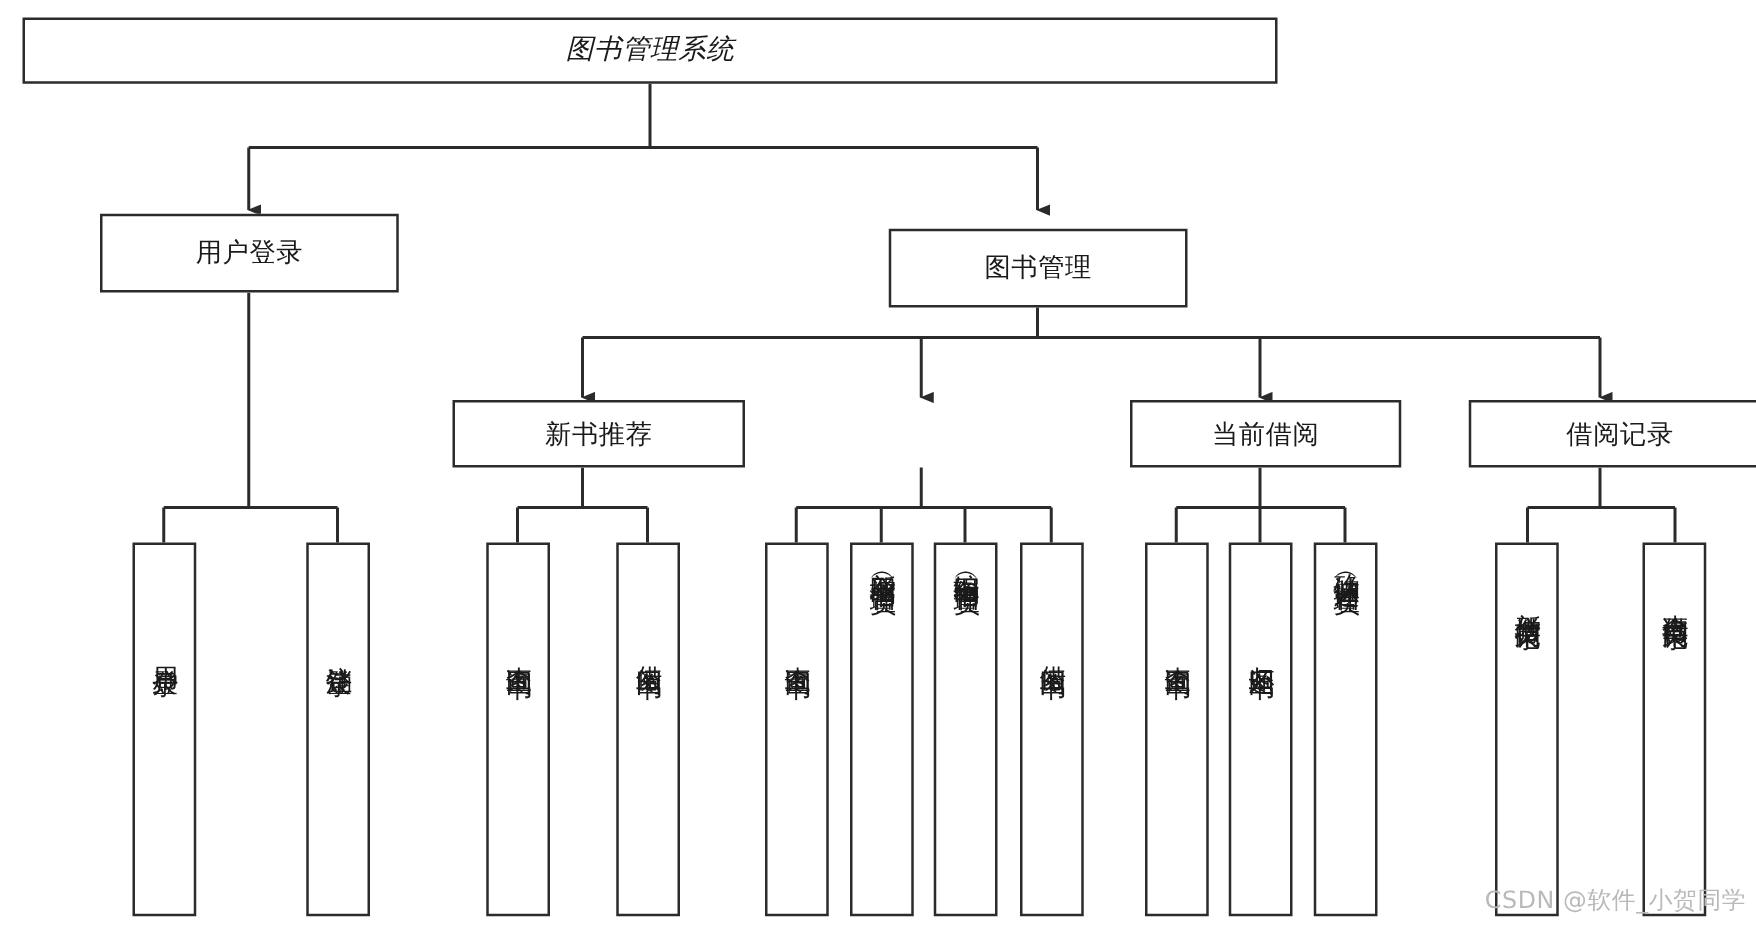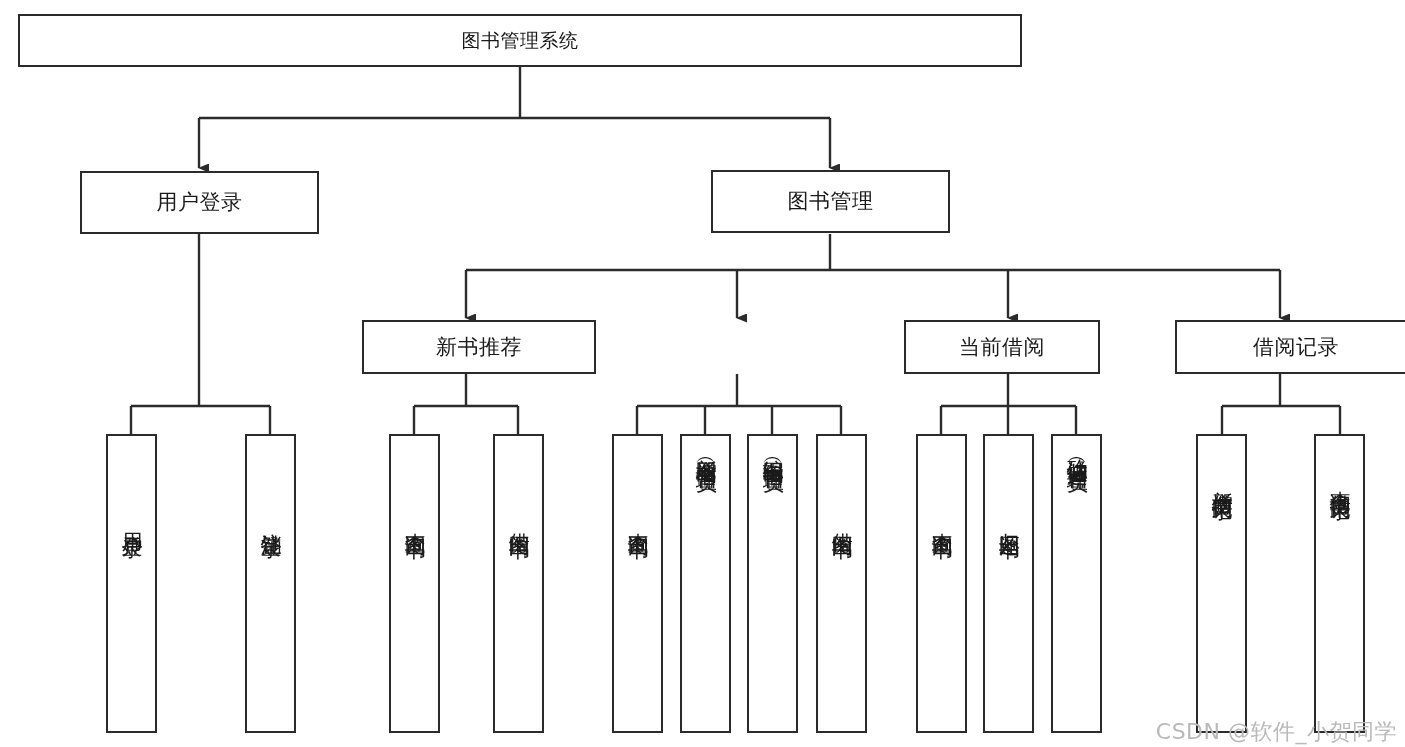--- a/index.html
+++ b/index.html
@@ -40,21 +40,21 @@
     display: block;
     text-align: center;
     line-height: 1.28;
     letter-spacing: 0.5px;
   }
   
   .node.horiz .label {
     writing-mode: horizontal-tb;
     font-size: 21px;
   }
-  .node.root .label { font-size: 19px; }
+  .node.root .label { font-size: 22px; font-style: italic; }
   .node.lvl2 .label { font-size: 21px; }
   .node.lvl3 .label { font-size: 21px; }
   
   .node.vert {
     align-items: flex-start;
     justify-content: center;
     padding-top: 6px;
   }
   .node.vert .label {
     writing-mode: vertical-rl;
@@ -64,22 +64,22 @@
     letter-spacing: 2px;
     white-space: nowrap;
   }
   .node.vert.tall .label {
     font-size: 21px;
   }
   
   #watermark {
     position: absolute;
     right: 8px;
-    bottom: 0;
-    font-size: 22px;
+    bottom: 14px;
+    font-size: 19px;
     color: #b9b9b9;
     letter-spacing: 0.5px;
     white-space: nowrap;
     user-select: none;
   }
 </style>
 </head>
 <body>
 
 <div id="diagram-root">
@@ -134,28 +134,28 @@
     </g>
   </svg>
 
   <div class="node horiz root" style="left:18px; top:14px; width:1004px; height:53px;">
     <span class="label">图书管理系统</span>
   </div>
 
   <div class="node horiz lvl2" style="left:80px; top:171px; width:239px; height:63px;">
     <span class="label">用户登录</span>
   </div>
-  <div class="node horiz lvl2" style="left:711px; top:170px; width:239px; height:63px;">
+  <div class="node horiz lvl2" style="left:711px; top:183px; width:239px; height:63px;">
     <span class="label">图书管理</span>
   </div>
 
   <div class="node horiz lvl3" style="left:362px; top:320px; width:234px; height:54px;">
     <span class="label">新书推荐</span>
   </div>
-  <div class="node horiz lvl3" style="left:904px; top:320px; width:196px; height:54px;">
+  <div class="node horiz lvl3" style="left:904px; top:320px; width:217px; height:54px;">
     <span class="label">当前借阅</span>
   </div>
   <div class="node horiz lvl3" style="left:1175px; top:320px; width:242px; height:54px;">
     <span class="label">借阅记录</span>
   </div>
 
   <div class="node vert" style="left:106px; top:434px; width:51px; height:299px; padding-top:80px;">
     <span class="label">用户登录</span>
   </div>
   <div class="node vert" style="left:245px; top:434px; width:51px; height:299px; padding-top:80px;">

